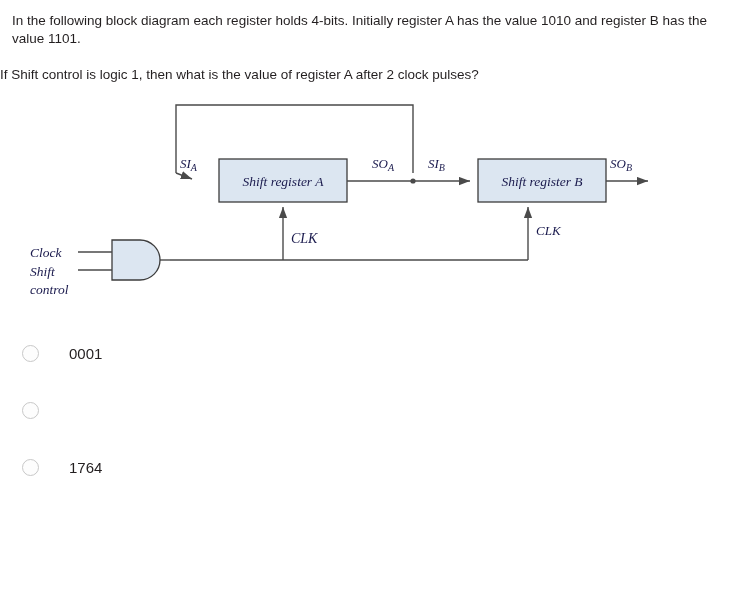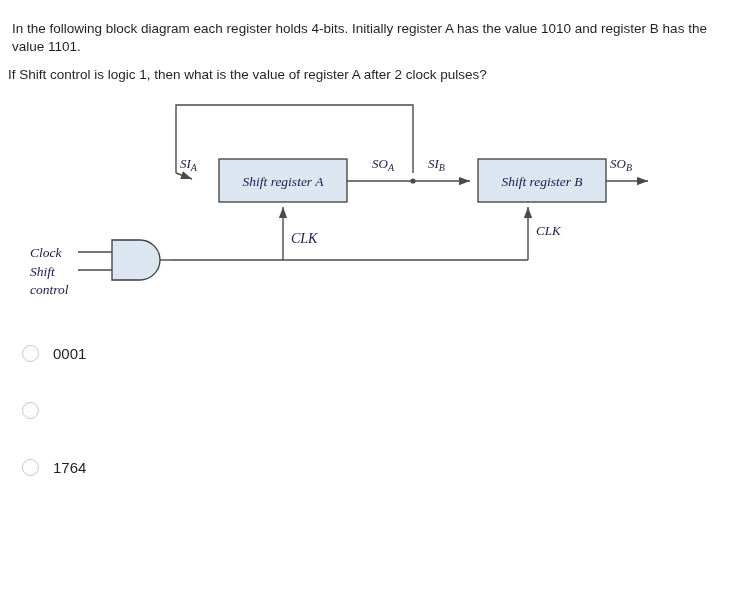--- a/index.html
+++ b/index.html
@@ -11,29 +11,29 @@
     width: 740px;
     height: 591px;
     font-family: "Liberation Sans", sans-serif;
     color: #222222;
     position: relative;
     overflow: hidden;
   }
   .question-text {
     position: absolute;
     left: 12px;
-    top: 20px;
+    top: 12px;
     width: 716px;
     font-size: 13.5px;
     line-height: 18px;
     color: #231f20;
   }
   .question-sub {
     position: absolute;
-    left: 8px;
+    left: 0;
     top: 66px;
     width: 716px;
     font-size: 13.5px;
     line-height: 18px;
     color: #231f20;
   }
 
   
   .diagram {
     position: absolute;
@@ -50,20 +50,21 @@
   .options {
     position: absolute;
     left: 12px;
     top: 325px;
     width: 700px;
   }
   .option-row {
     display: flex;
     align-items: center;
     height: 57px;
+    gap: 16px;
   }
   .radio {
     width: 17px;
     height: 17px;
     border-radius: 50%;
     border: 1px solid #c8c8c8;
     background: #fdfdfd;
     box-sizing: border-box;
     flex: 0 0 auto;
     margin-left: 10px;

